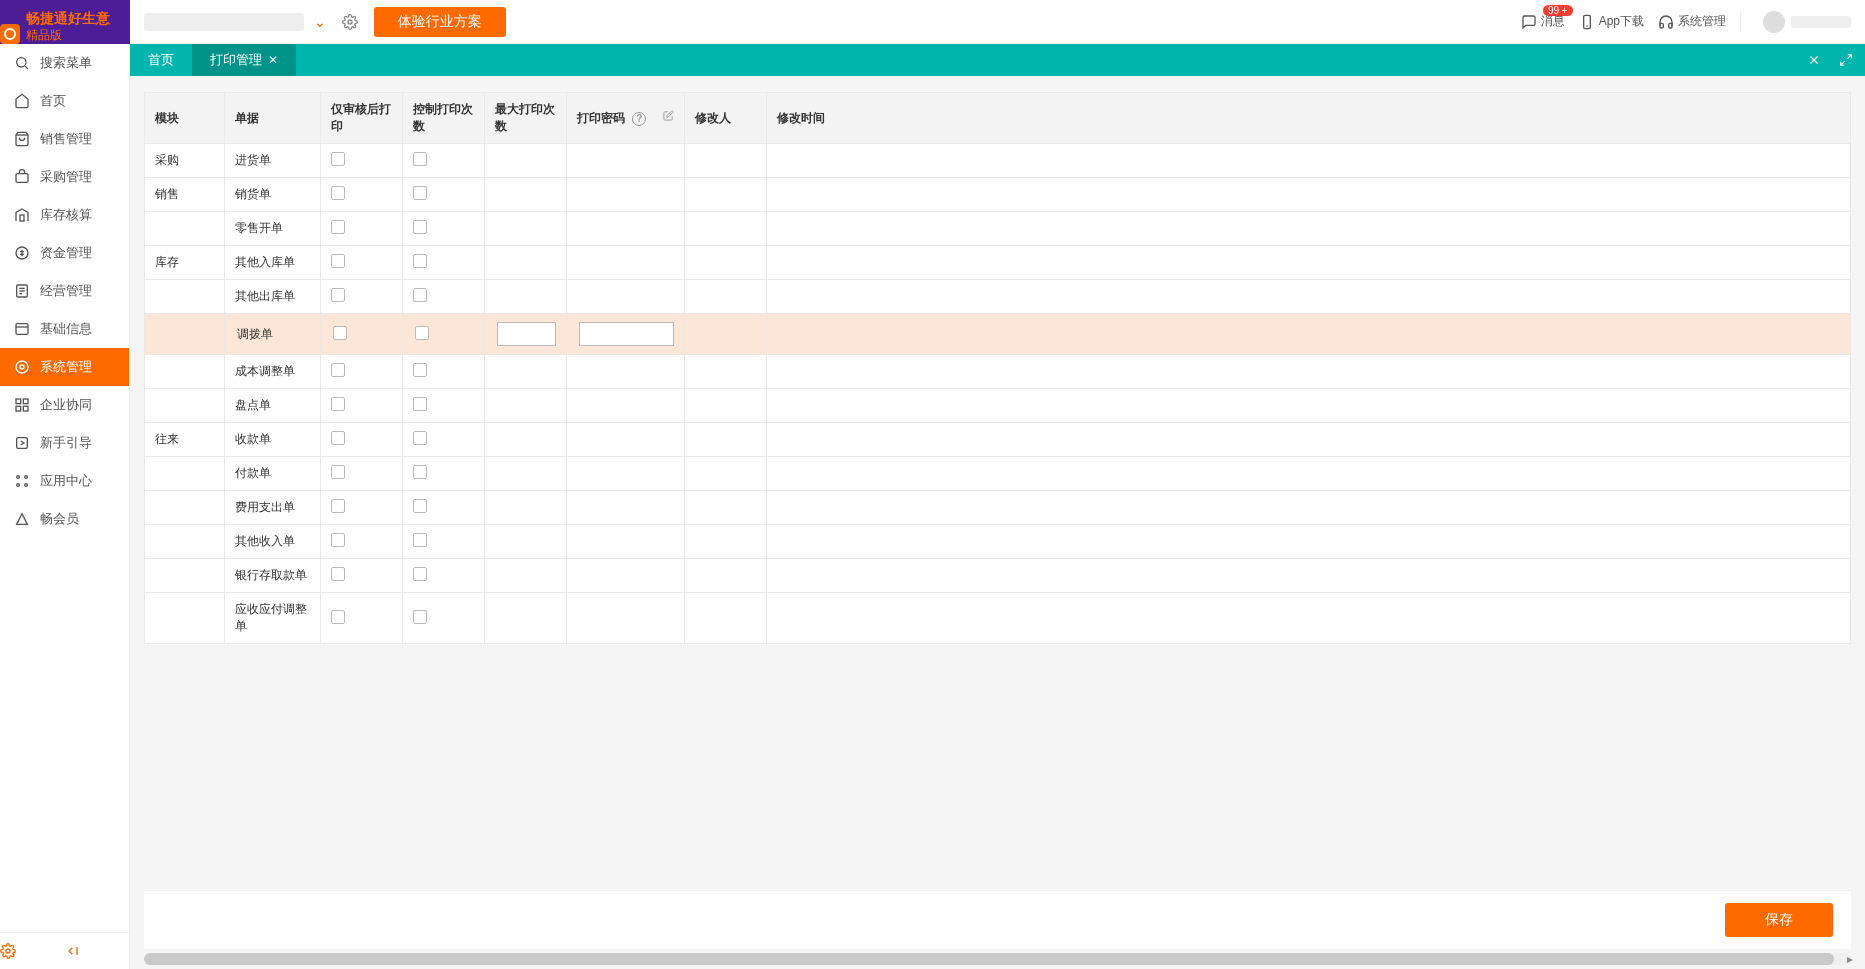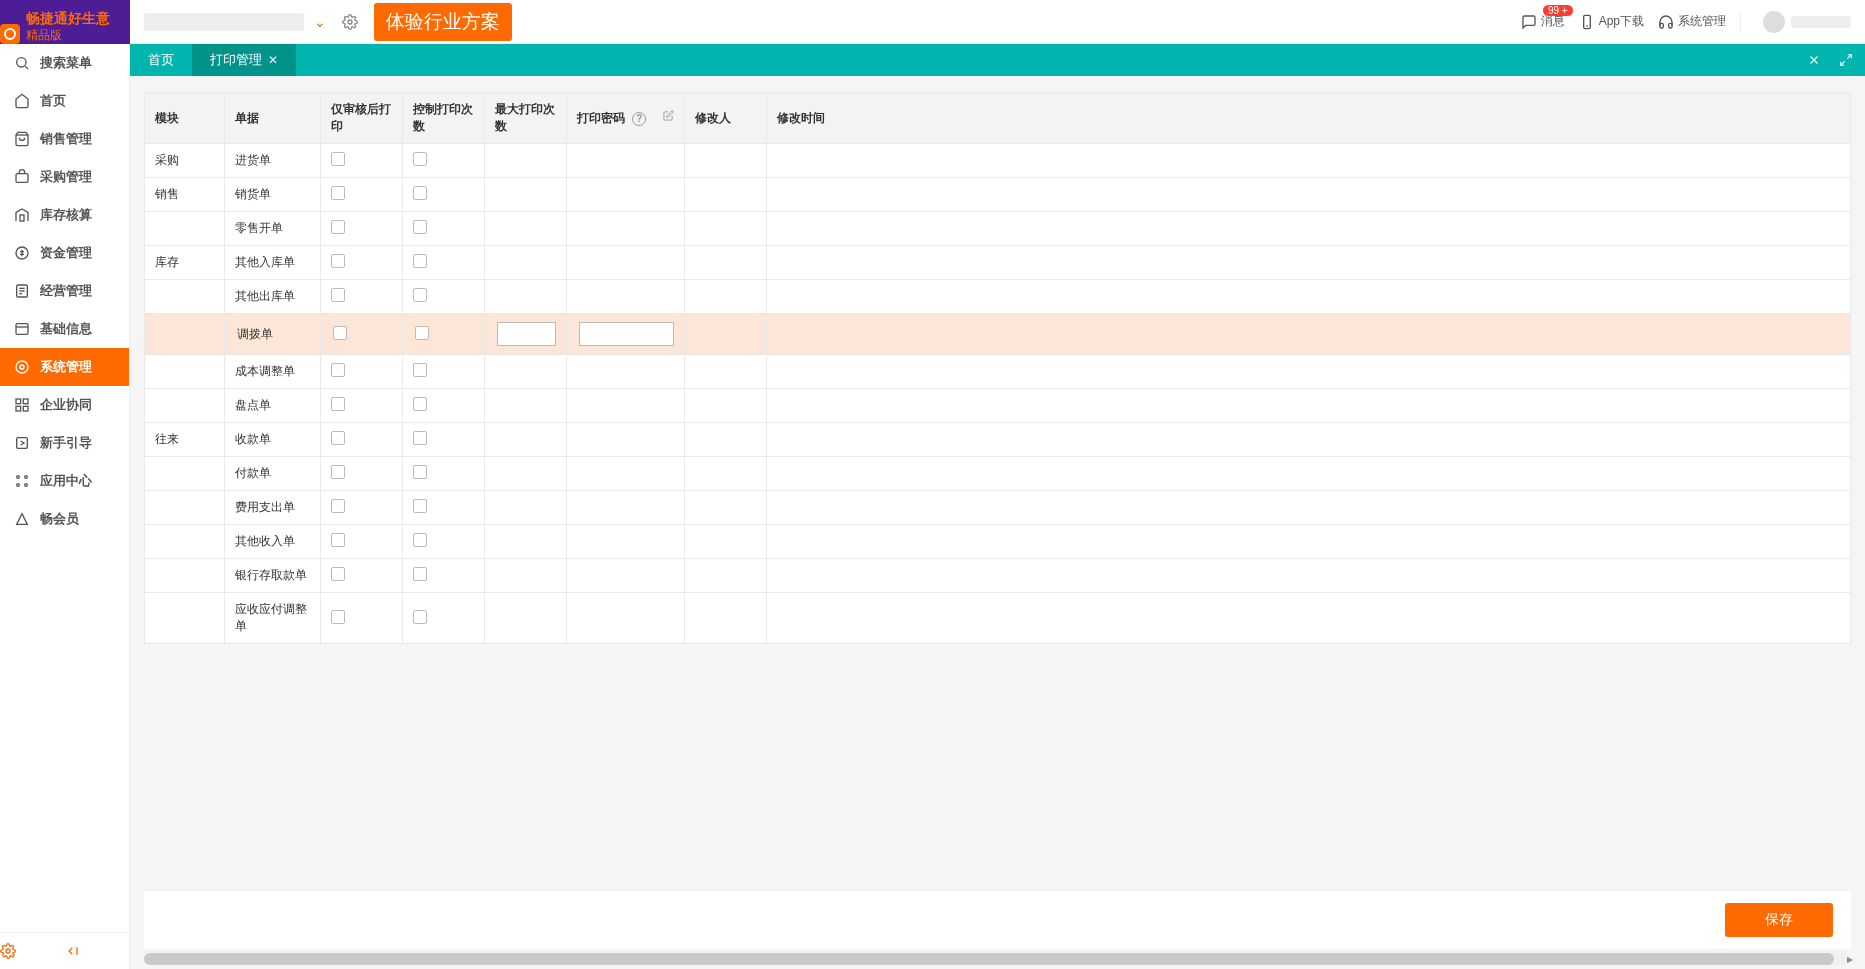--- a/index.html
+++ b/index.html
@@ -9,33 +9,33 @@
   .top-header { height: 44px; display: flex; align-items: center; border-bottom: 1px solid #eee; }
   .logo-area { width: 130px; height: 44px; background: #4c1d95; display: flex; align-items: flex-end; }
   .logo-icon { width: 20px; height: 20px; background: #ff6a00; border-radius: 4px; display: inline-block; margin-right: 6px; position: relative; }
   .logo-icon::after { content: ""; position: absolute; width: 8px; height: 8px; border: 2px solid #fff; border-radius: 50%; top: 4px; left: 4px; }
   .logo-text { color: #ff6a00; font-weight: bold; font-size: 14px; line-height: 1.1; }
   .logo-sub { color: #ff6a00; font-size: 12px; }
   .org-select { display: flex; align-items: center; margin-left: 14px; color:#999; }
   .org-select .placeholder-box { width: 160px; height: 18px; background: #eee; border-radius: 3px; }
   .chevron { color: #ff6a00; margin-left: 10px; font-size: 14px; }
   .gear { color: #888; margin-left: 16px; font-size: 16px; }
-  .industry-btn { margin-left: 16px; background: #ff6a00; color: #fff; border: none; border-radius: 3px; padding: 6px 12px; font-size: 19px; cursor: pointer; }
+  .industry-btn { margin-left: 16px; background: #ff6a00; color: #fff; border: none; border-radius: 3px; padding: 6px 24px; font-size: 14px; cursor: pointer; }
   .header-right { margin-left: auto; display: flex; align-items: center; padding-right: 14px; gap: 14px; }
   .hr-item { display: flex; align-items: center; gap: 4px; color: #555; font-size: 12px; cursor: pointer; position: relative; }
   .badge { position: absolute; top: -8px; right: -8px; background: #ff3b30; color: #fff; border-radius: 8px; padding: 0 5px; font-size: 10px; }
   .avatar-area { display: flex; align-items: center; margin-left: 8px; }
   .avatar-circle { width: 22px; height: 22px; border-radius: 50%; background: #ddd; display: inline-block; }
   .name-box { width: 60px; height: 12px; background: #eee; border-radius: 3px; margin-left: 6px; }
   .divider-v { width: 1px; height: 20px; background: #eee; }
 
   
   .layout { display: flex; height: calc(100vh - 44px); }
   .sidebar { width: 130px; background: #fff; border-right: 1px solid #eee; display: flex; flex-direction: column; }
-  .side-item { display: flex; align-items: center; gap: 10px; padding: 10px 14px; color: #555; font-size: 13px; cursor: pointer; font-weight: bold; }
+  .side-item { display: flex; align-items: center; gap: 10px; padding: 10px 14px; color: #555; font-size: 13px; cursor: pointer; }
   .side-item.active { background: #ff6a00; color: #fff; }
   .side-icon { width: 16px; height: 16px; display: inline-flex; align-items: center; justify-content: center; font-size: 14px; }
   .sidebar-footer { margin-top: auto; display: flex; border-top: 1px solid #f0f0f0; }
   .sidebar-footer .footer-btn { flex: 1; text-align: center; padding: 10px 0; color: #ff6a00; font-size: 14px; cursor: pointer; }
 
   
   .main { flex: 1; display: flex; flex-direction: column; background: #f5f5f5; overflow: hidden; }
   .tabbar { background: #00b5ad; height: 32px; display: flex; align-items: stretch; color: #fff; }
   .tab { padding: 0 18px; display: flex; align-items: center; gap: 6px; font-size: 13px; cursor: pointer; }
   .tab.active { background: #00938a; }

